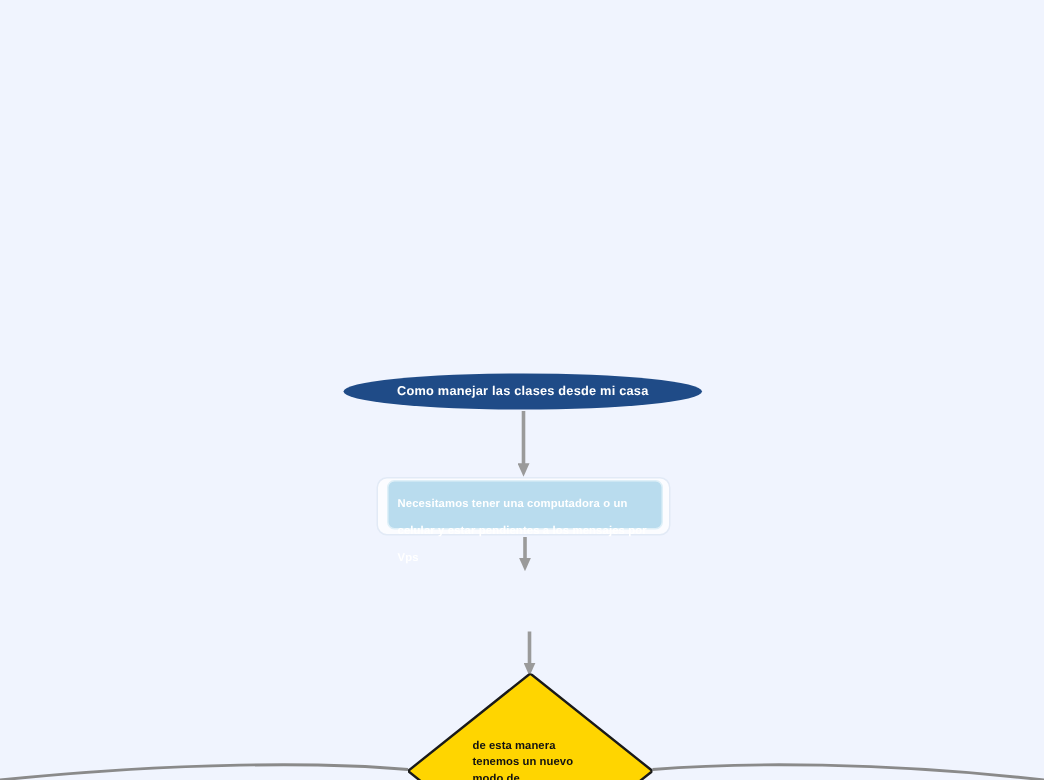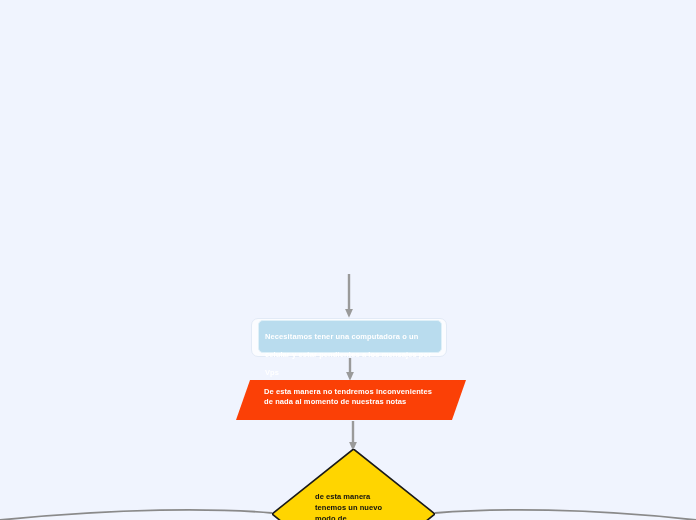--- a/index.html
+++ b/index.html
@@ -174,30 +174,29 @@
 
     <g>
       <path d="M272,513 C 215,508 120,508 0,520" fill="none" stroke="#8a8a8a" stroke-width="1.9"></path>
     </g>
 
     <g>
       <path d="M435,513 C 495,508 590,508 696,520" fill="none" stroke="#8a8a8a" stroke-width="1.9"></path>
     </g>
   </svg>
 
+  <div class="node-ellipse">
+    <span class="lbl">Como manejar las clases desde mi casa</span>
+  </div>
 
   <div class="node-rect-outer"></div>
   <div class="node-rect-inner">
     <span class="lbl">Necesitamos tener una computadora o un celular y estar pendientes a los mensajes por Vps</span>
   </div>
 
-  <div class="node-para">
-    <div class="shape"></div>
-    <span class="lbl">De esta manera no tendremos inconvenientes de nada al momento de nuestras notas</span>
-  </div>
 
   <div class="node-diamond">
     <div class="shape"></div>
     <svg class="outline" viewBox="0 0 163 130" xmlns="http://www.w3.org/2000/svg">
       <polygon points="81.5,0 163,65 81.5,130 0,65" fill="none" stroke="#1a1a1a" stroke-width="1.6"></polygon>
     </svg>
     <span class="lbl">de esta manera tenemos un nuevo modo de</span>
   </div>
 
 </div>

